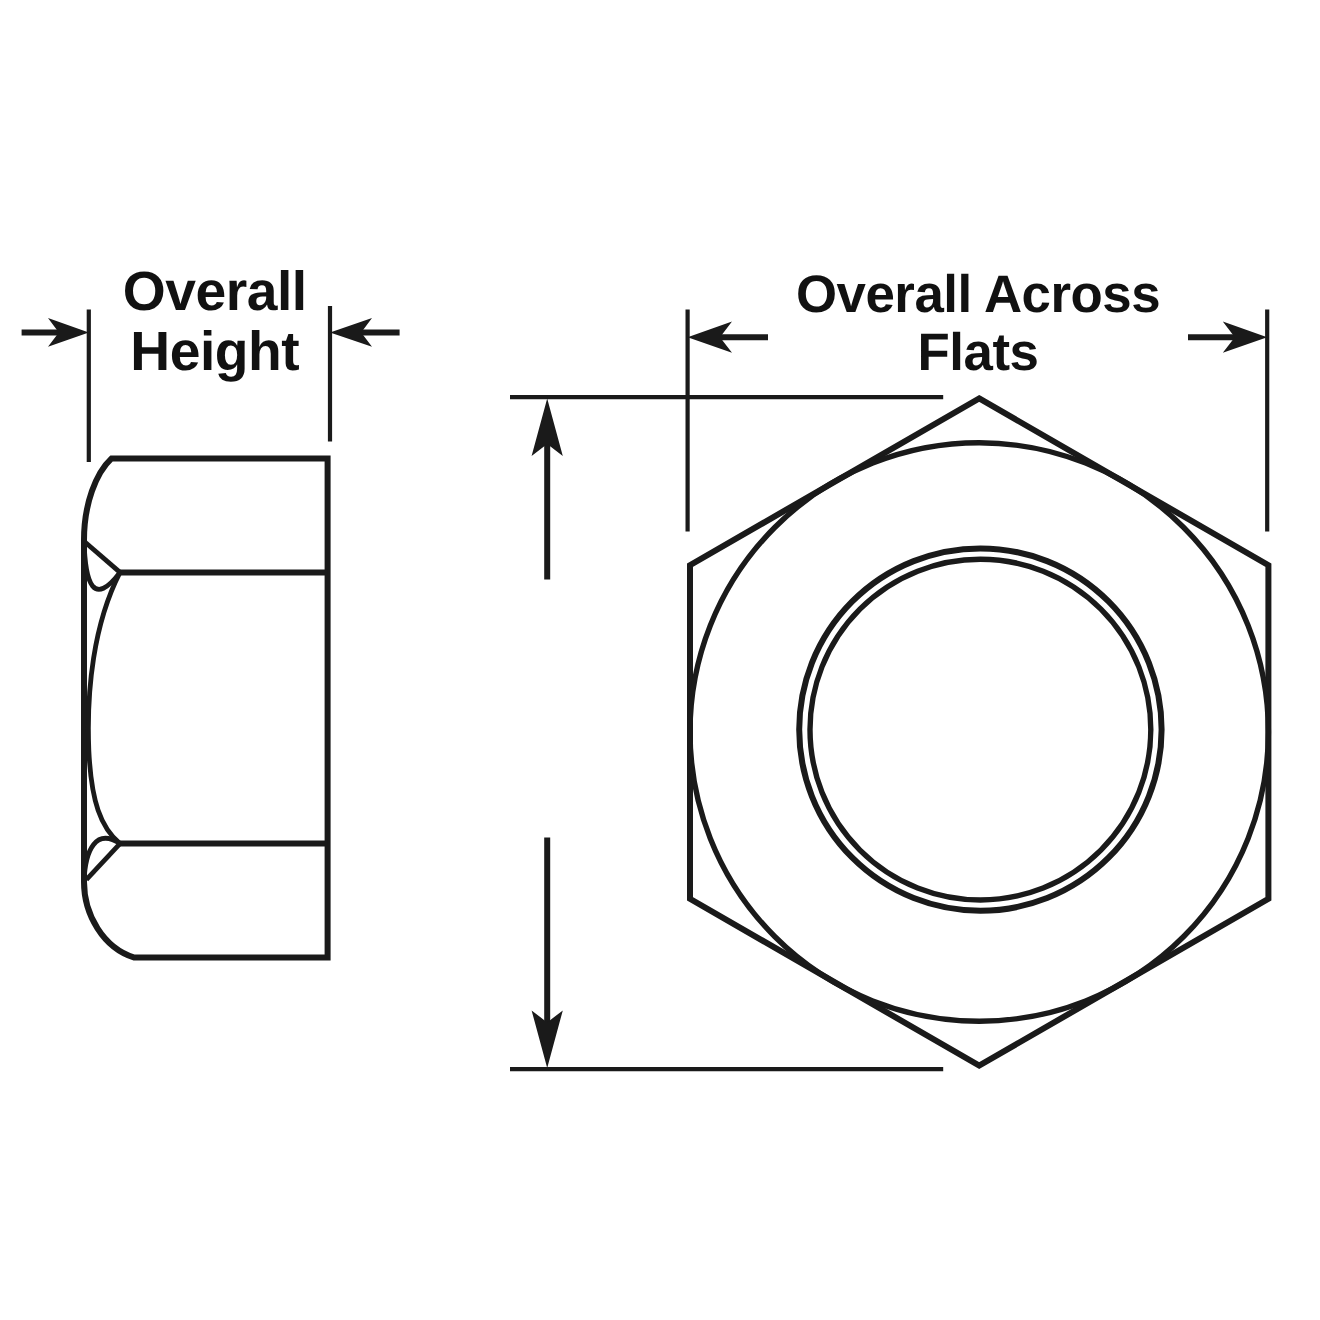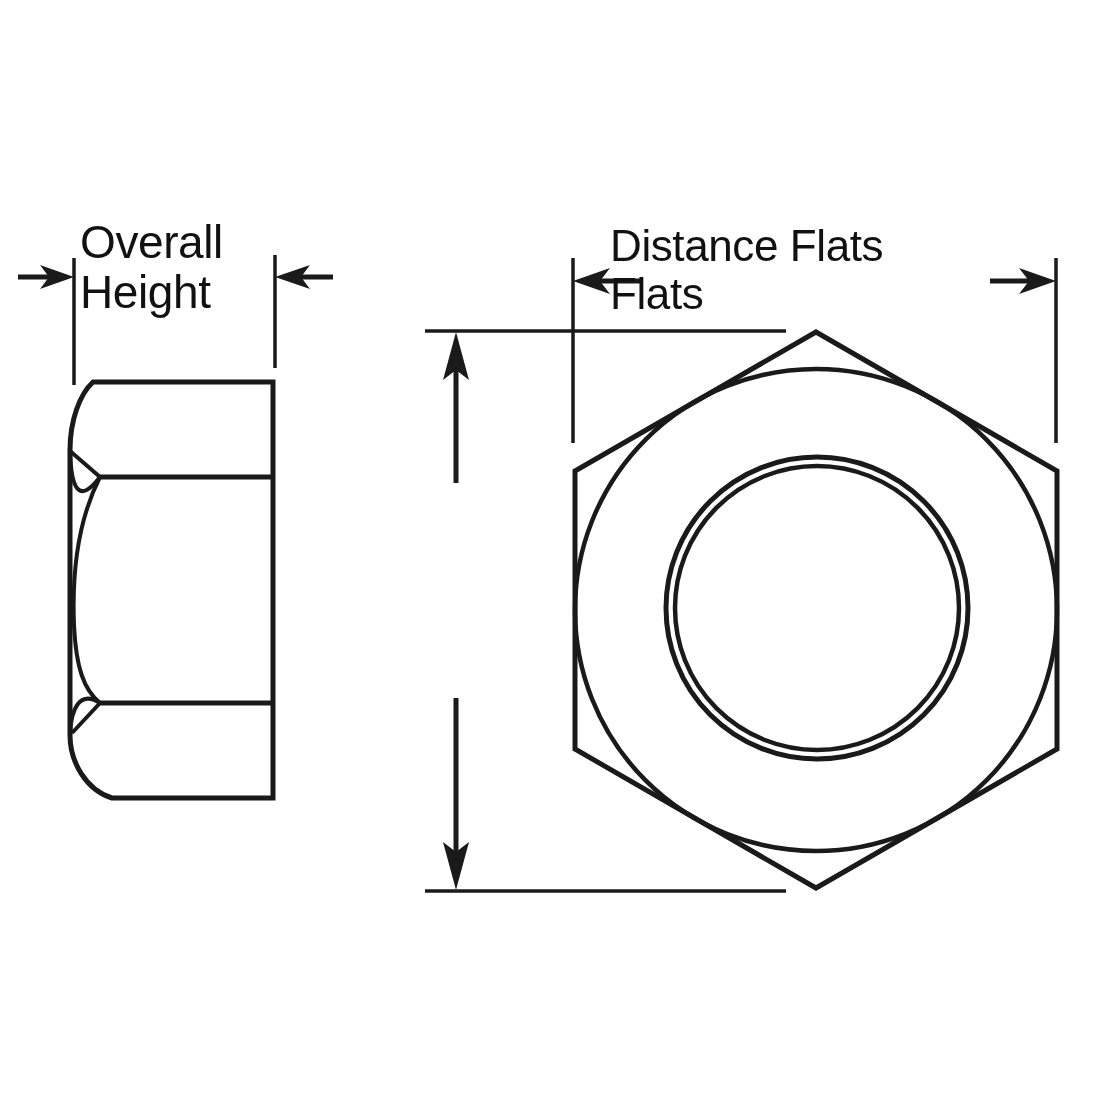--- a/index.html
+++ b/index.html
@@ -26,22 +26,23 @@
     top: 0;
     left: 0;
     width: 1100px;
     height: 1100px;
     display: block;
   }
   .label-text {
     position: absolute;
     color: #111111;
     font-family: "Liberation Sans", sans-serif;
-    font-weight: 400;
+    font-weight: 700;
     line-height: 1.08;
+    text-align: center;
     white-space: pre;
     letter-spacing: -0.4px;
     user-select: none;
   }
   #label-overall-height {
     left: 80px;
     top: 218px;
     width: 198px;
     font-size: 46px;
   }
@@ -146,17 +147,17 @@
         <line x1="456" y1="698" x2="456" y2="876" stroke="#1a1a1a" stroke-width="5"></line>
         <path d="M 456,890 L 443,842 L 456,852 L 469,842 Z" fill="#1a1a1a"></path>
       </g>
     </g>
 
   </svg>
 
   <div class="label-text" id="label-overall-height">Overall
 Height</div>
 
-  <div class="label-text" id="label-distance-across-flats">Distance Flats
+  <div class="label-text" id="label-distance-across-flats">Overall Across
 Flats</div>
 
 
 </div>
 
 </body></html>

